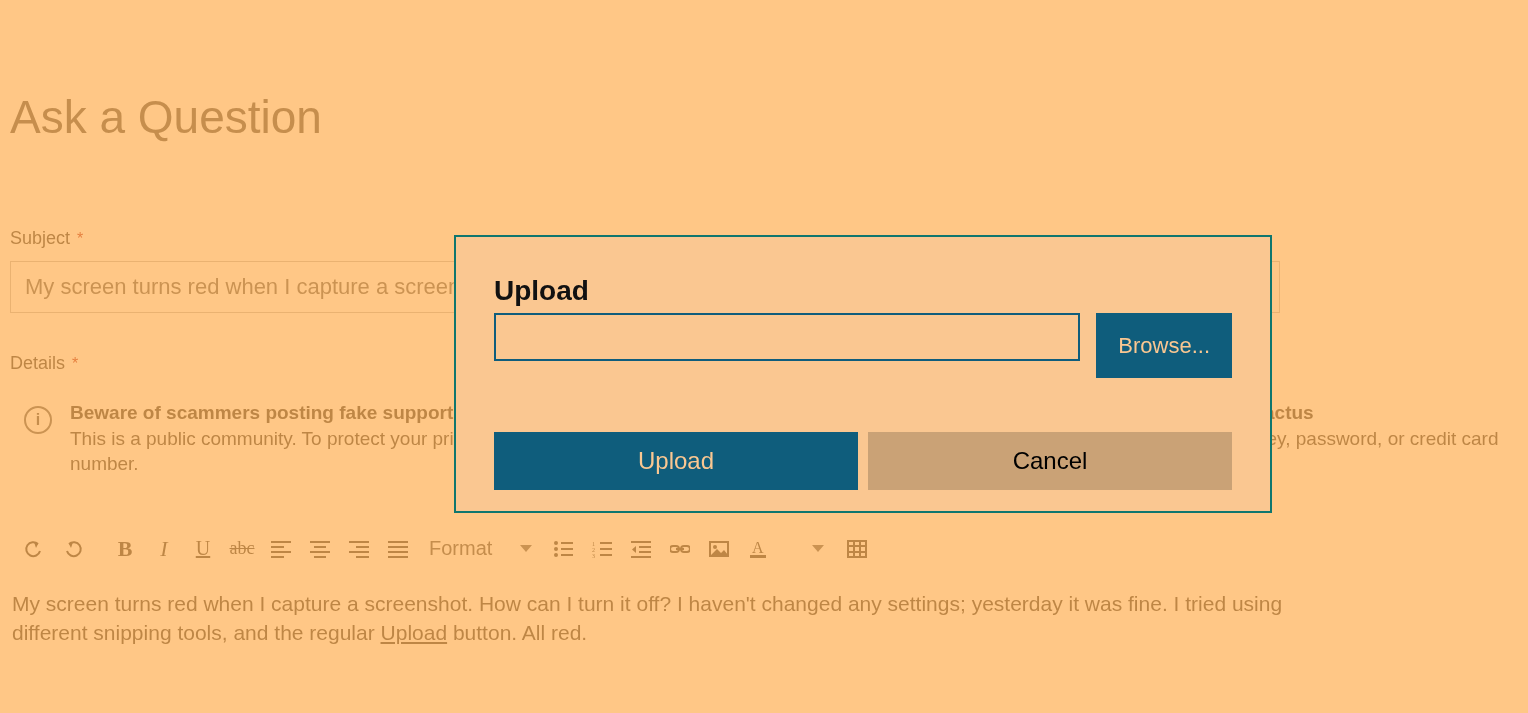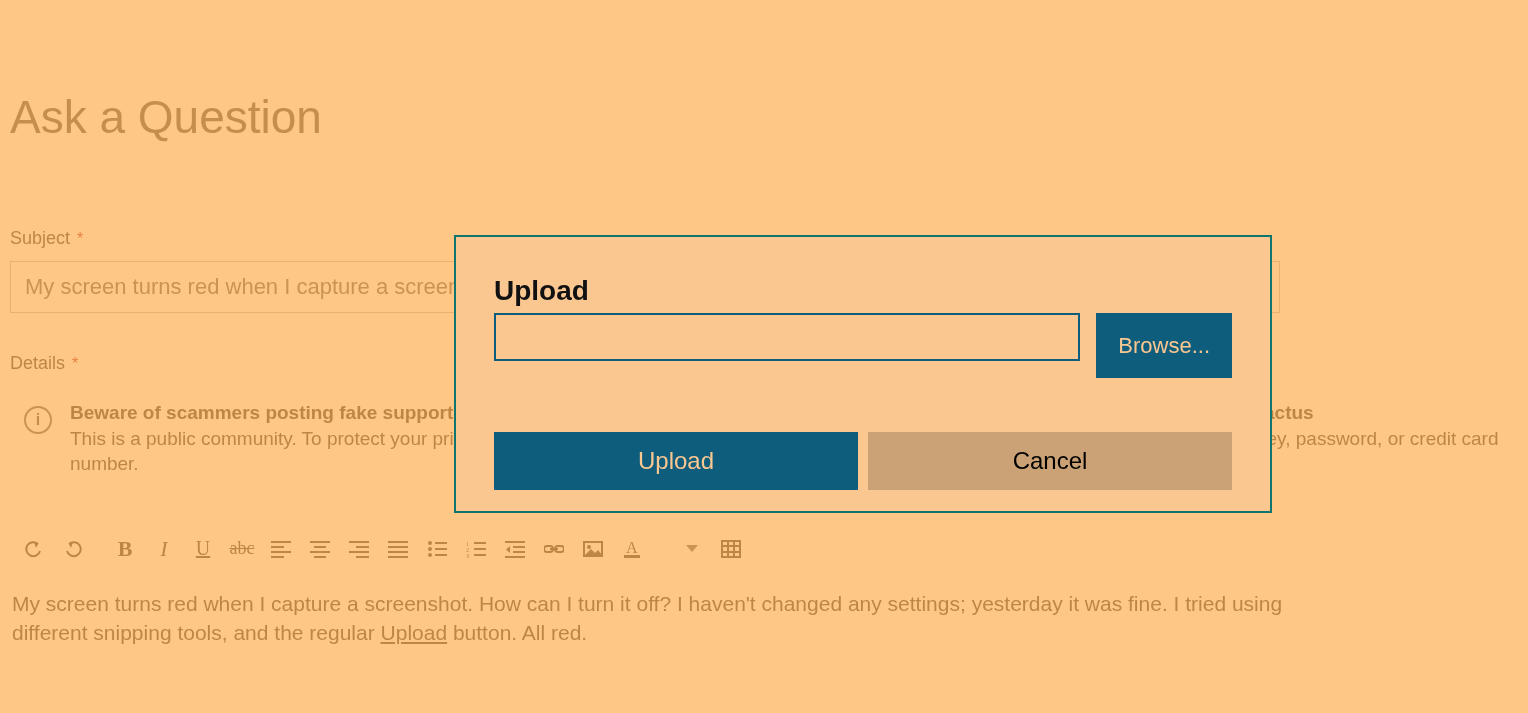--- a/index.html
+++ b/index.html
@@ -205,20 +205,24 @@
         </svg>
     </div>
     <div class="tbtn">
       <svg width="20" height="18" viewBox="0 0 20 18">
           <line x1="0" y1="2" x2="20" y2="2" stroke="#555" stroke-width="2"></line>
           <line x1="0" y1="7" x2="20" y2="7" stroke="#555" stroke-width="2"></line>
           <line x1="0" y1="12" x2="20" y2="12" stroke="#555" stroke-width="2"></line>
           <line x1="0" y1="17" x2="20" y2="17" stroke="#555" stroke-width="2"></line>
         </svg>
     </div>
+    <div class="tformat">
+      <span>Format</span>
+      <span class="caret-down"></span>
+    </div>
     <div class="tbtn">
       <svg width="20" height="18" viewBox="0 0 20 18">
           <circle cx="3" cy="3" r="2" fill="#555"></circle>
           <circle cx="3" cy="9" r="2" fill="#555"></circle>
           <circle cx="3" cy="15" r="2" fill="#555"></circle>
           <line x1="8" y1="3" x2="20" y2="3" stroke="#555" stroke-width="2"></line>
           <line x1="8" y1="9" x2="20" y2="9" stroke="#555" stroke-width="2"></line>
           <line x1="8" y1="15" x2="20" y2="15" stroke="#555" stroke-width="2"></line>
         </svg>
     </div>

